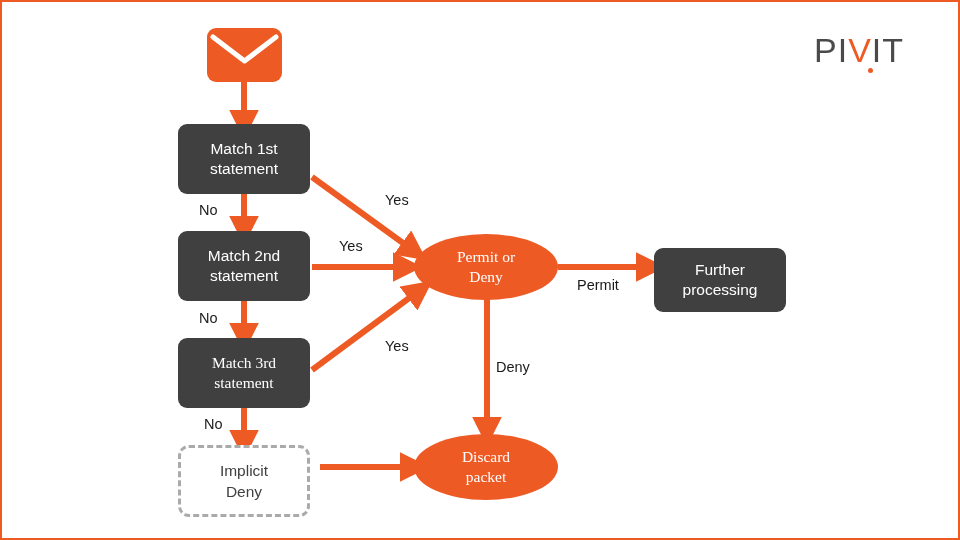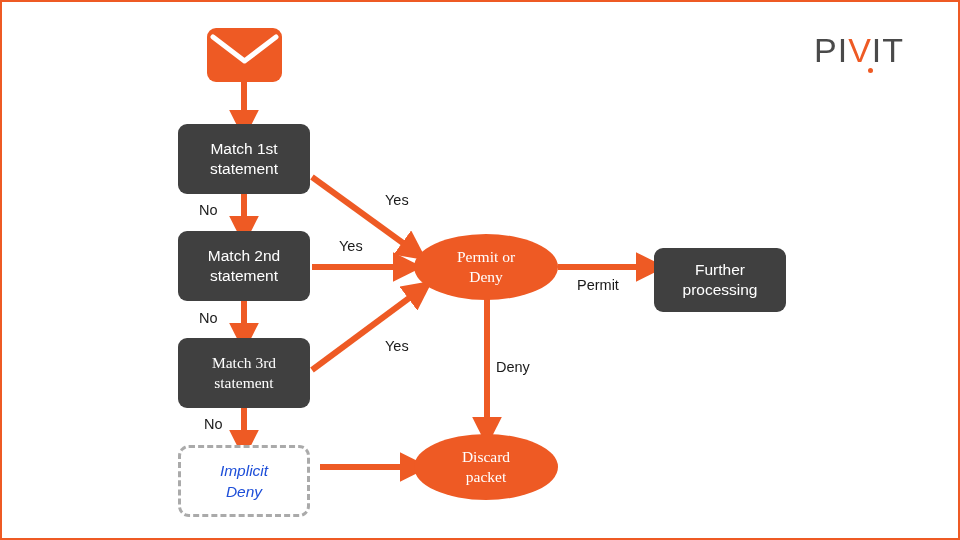--- a/index.html
+++ b/index.html
@@ -74,29 +74,28 @@
     justify-content: center;
     box-sizing: border-box;
   }
   .node-box span { display: block; white-space: pre-line; }
 
   .node-dashed {
     position: absolute;
     background: #ffffff;
     border: 3px dashed #AAAAAA;
     border-radius: 11px;
-    color: #1d4ed8;
+    color: #404040;
     font-size: 15.5px;
     line-height: 21px;
     text-align: center;
     display: flex;
     align-items: center;
     justify-content: center;
     box-sizing: border-box;
-    font-style: italic;
   }
   .node-dashed span { display: block; white-space: pre-line; }
 
   .node-ellipse {
     position: absolute;
     background: #EE5A24;
     border-radius: 50%;
     color: #ffffff;
     font-size: 15.5px;
     line-height: 20px;

